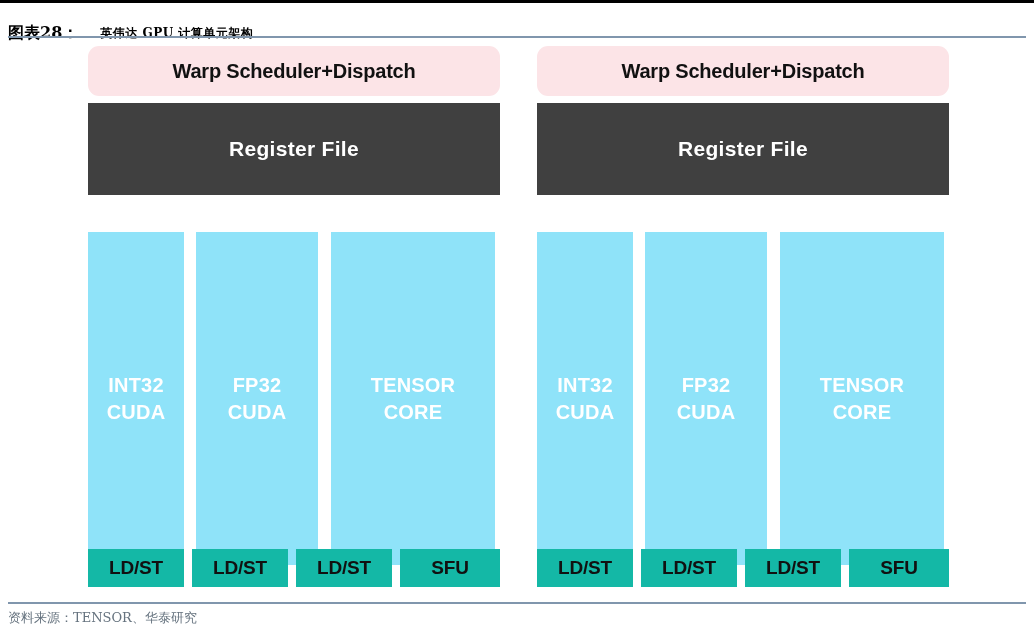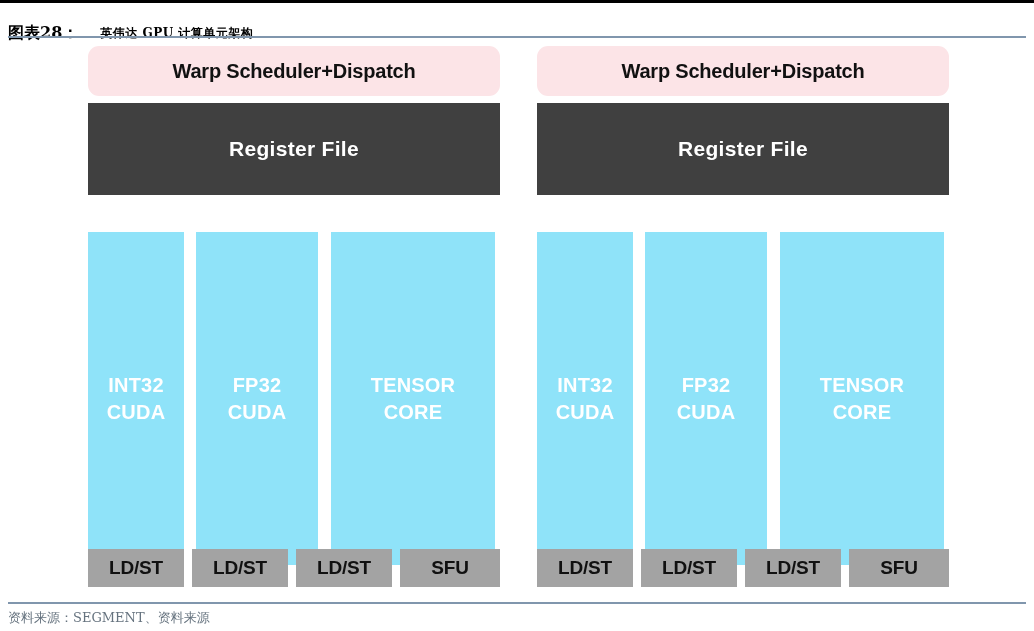--- a/index.html
+++ b/index.html
@@ -154,21 +154,21 @@
     position: absolute;
     left: 0;
     top: 506px;
     width: 412px;
     height: 38px;
   }
   .unit-box {
     position: absolute;
     top: 0;
     height: 38px;
-    background: #a3a3a3;
+    background: #14b8a6;
     display: flex;
     align-items: center;
     justify-content: center;
   }
   .unit-box.u0 { left: 0px;   width: 96px;  }
   .unit-box.u1 { left: 104px; width: 96px;  }
   .unit-box.u2 { left: 208px; width: 96px;  }
   .unit-box.u3 { left: 312px; width: 100px; }
   .unit-label {
     font-size: 19px;
@@ -303,15 +303,15 @@
           <span class="unit-label">SFU</span>
         </div>
       </div>
 
     </div>
 
   </div>
 
 
   <div id="footer-rule"></div>
-  <div id="footer-source">资料来源：SEGMENT、资料来源</div>
+  <div id="footer-source">资料来源：TENSOR、华泰研究</div>
 
 </div>
 
 </body></html>

